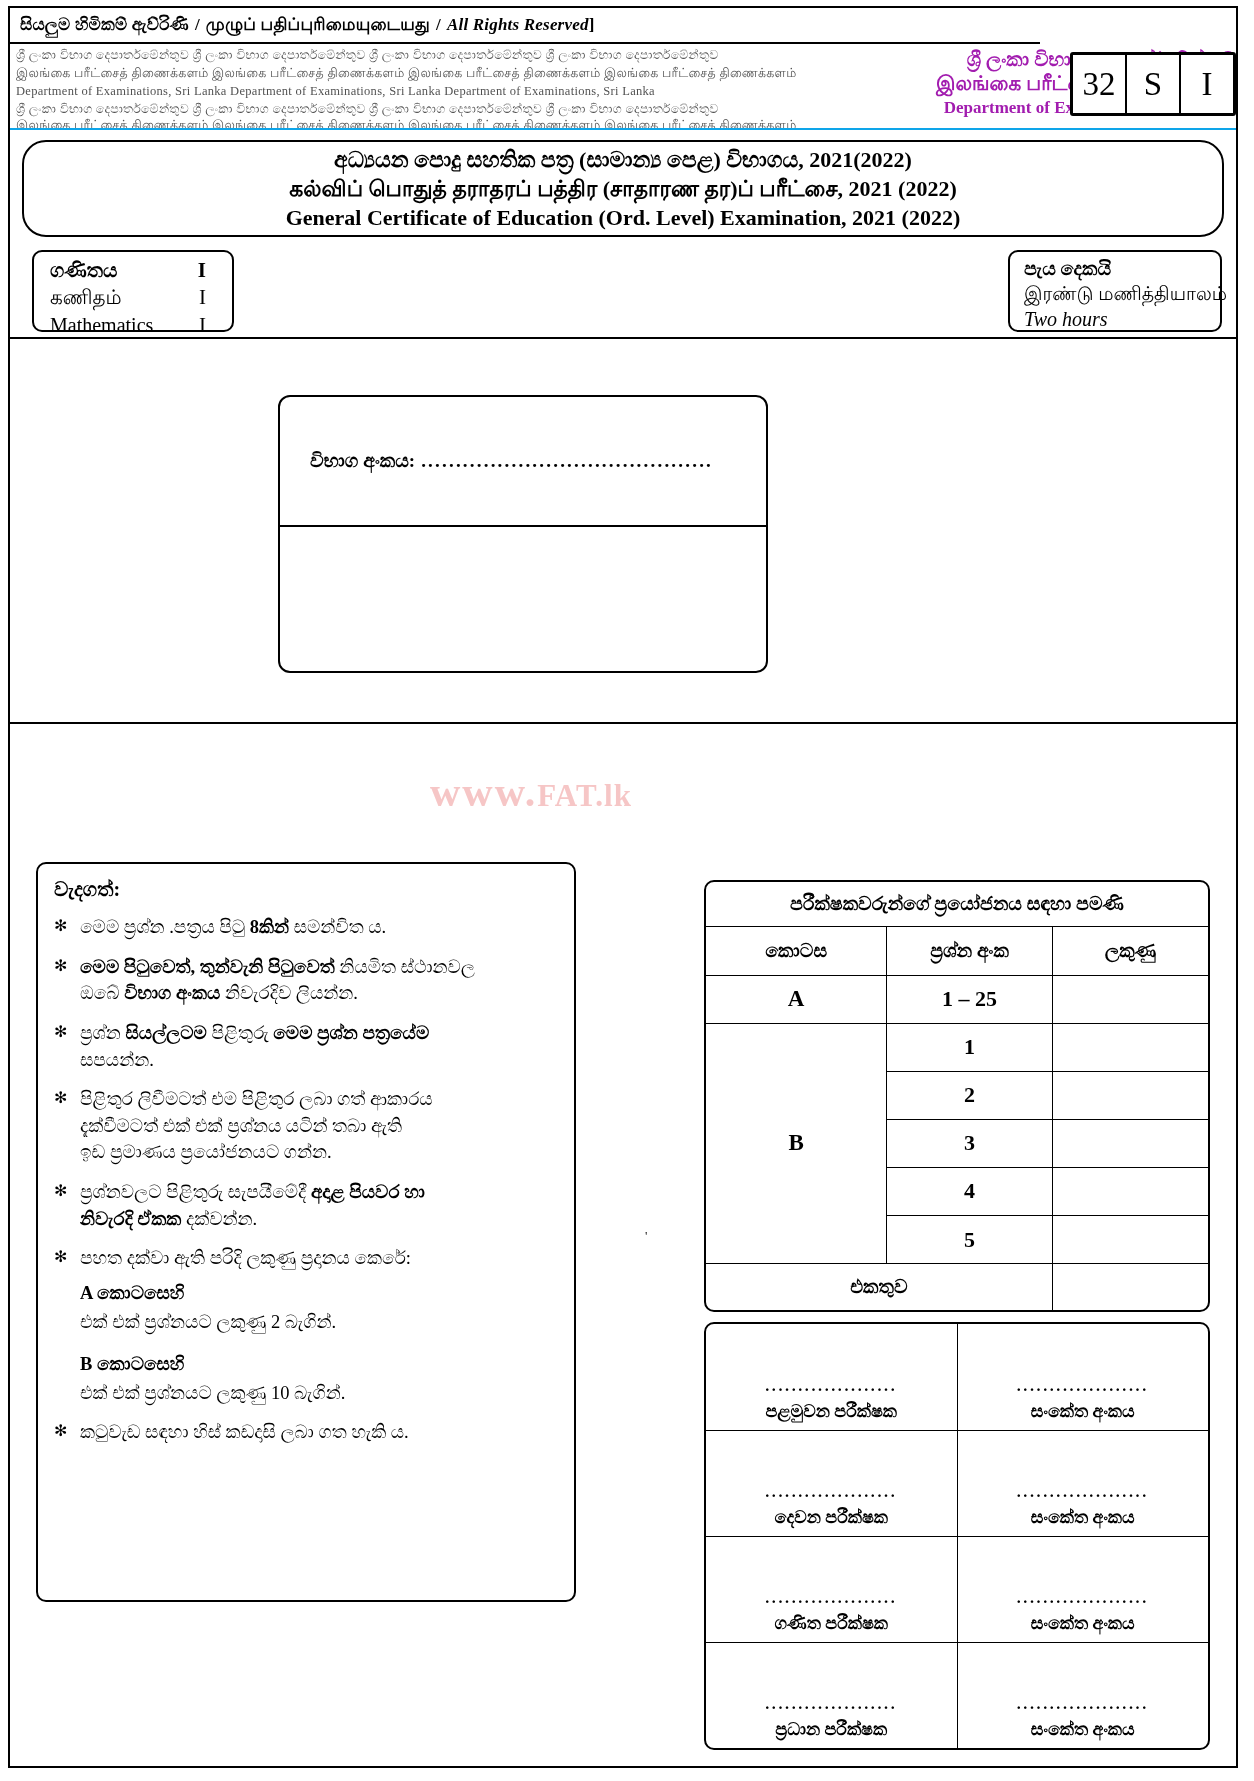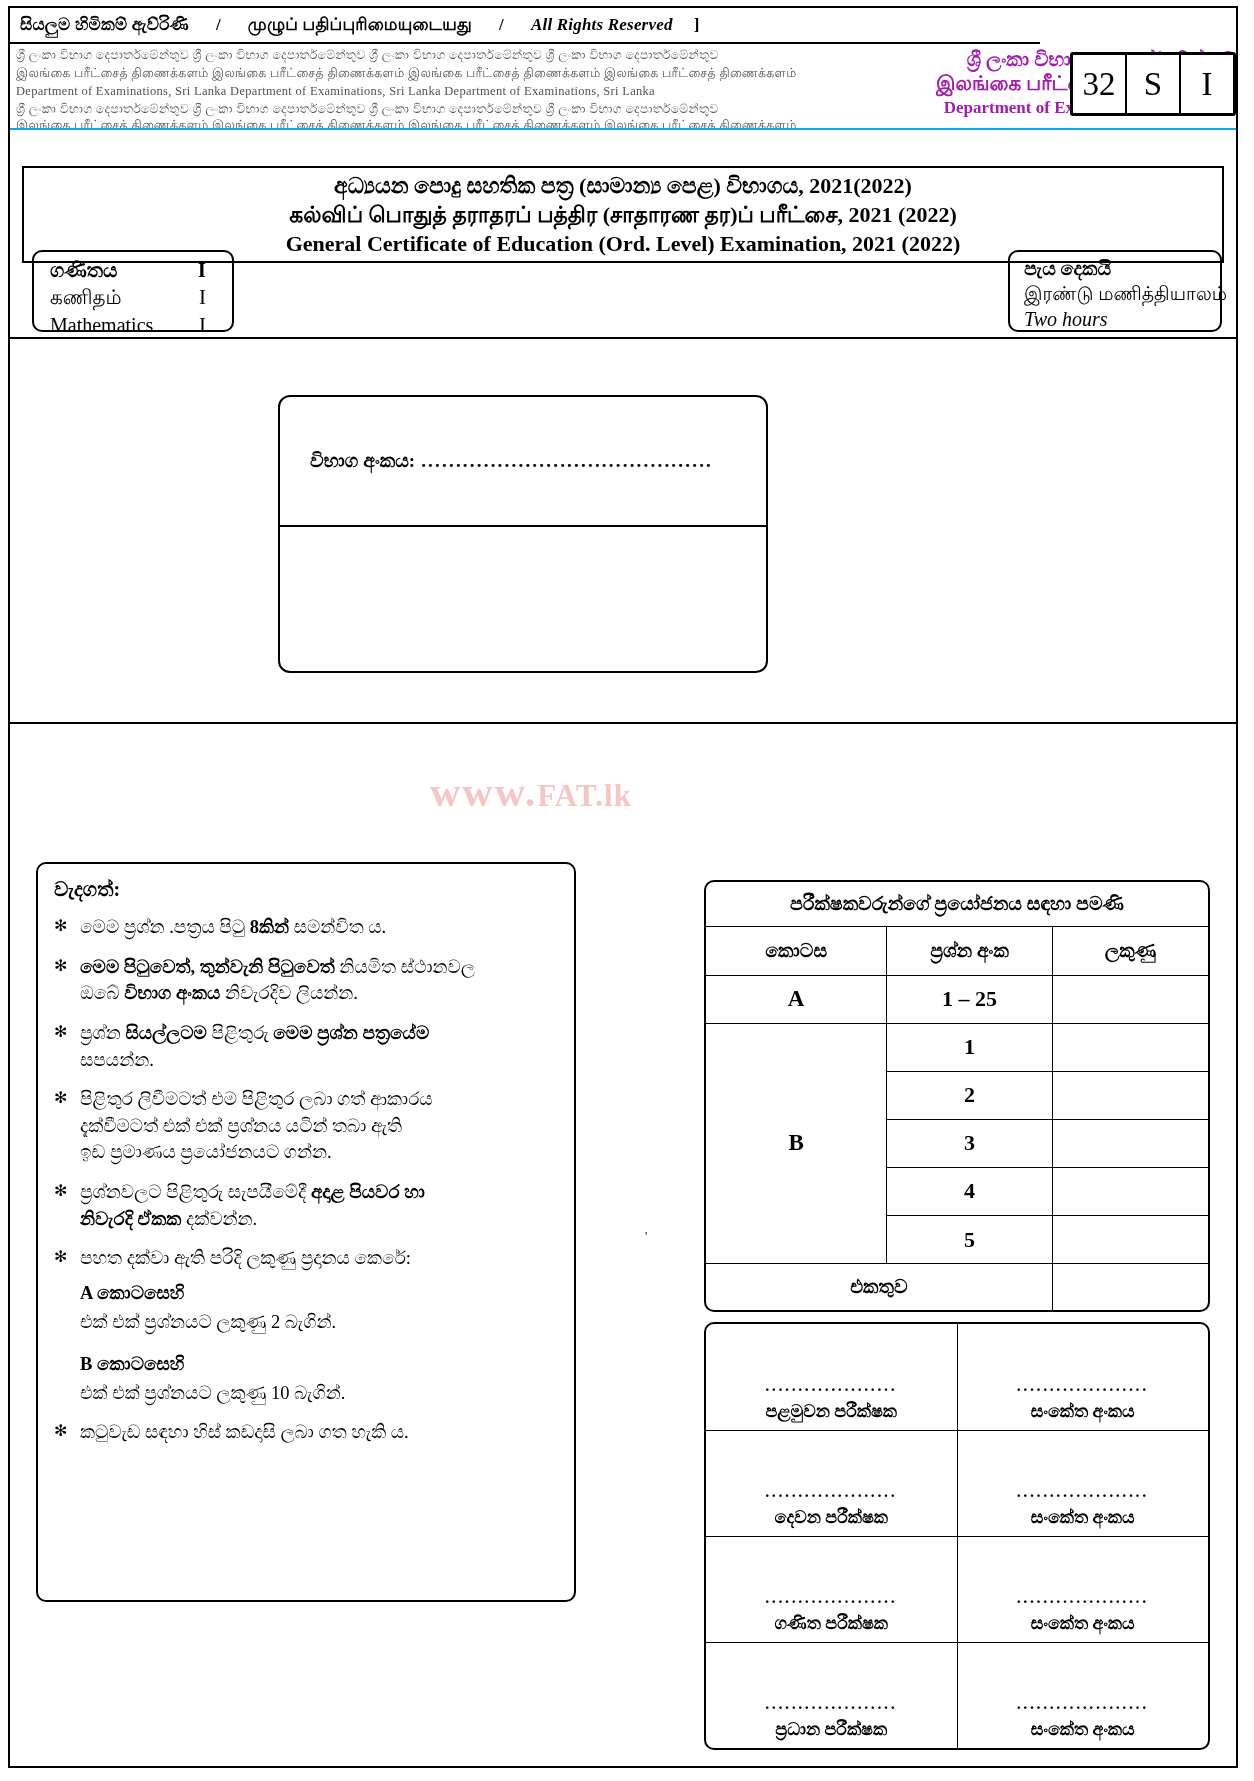--- a/index.html
+++ b/index.html
@@ -41,21 +41,20 @@
     border-bottom: 2px solid #000;
     box-sizing: border-box;
     display: flex;
     align-items: center;
     padding-left: 10px;
     font-size: 17px;
     font-weight: bold;
     letter-spacing: 0.2px;
     white-space: nowrap;
     overflow: hidden;
-    gap: 21px;
   }
   .rights-bar .ital { font-style: italic; }
 
   
   .wm-band {
     position: absolute;
     left: 10px;
     top: 46px;
     width: 1226px;
     height: 84px;
@@ -113,27 +112,26 @@
   .code-cell:last-child { border-right: none; }
 
   
   .title-box {
     position: absolute;
     left: 22px;
     top: 140px;
     width: 1202px;
     height: 97px;
     border: 2px solid #000;
-    border-radius: 0;
+    border-radius: 24px;
     box-sizing: border-box;
     display: flex;
     flex-direction: column;
     align-items: center;
     justify-content: center;
-    margin-top: 26px;
   }
   .title-line { font-size: 22px; font-weight: bold; line-height: 1.33; white-space: nowrap; }
   .title-line.eng { font-family: "Liberation Serif", serif; }
 
   
   .subject-box {
     position: absolute;
     left: 32px;
     top: 250px;
     width: 202px;

